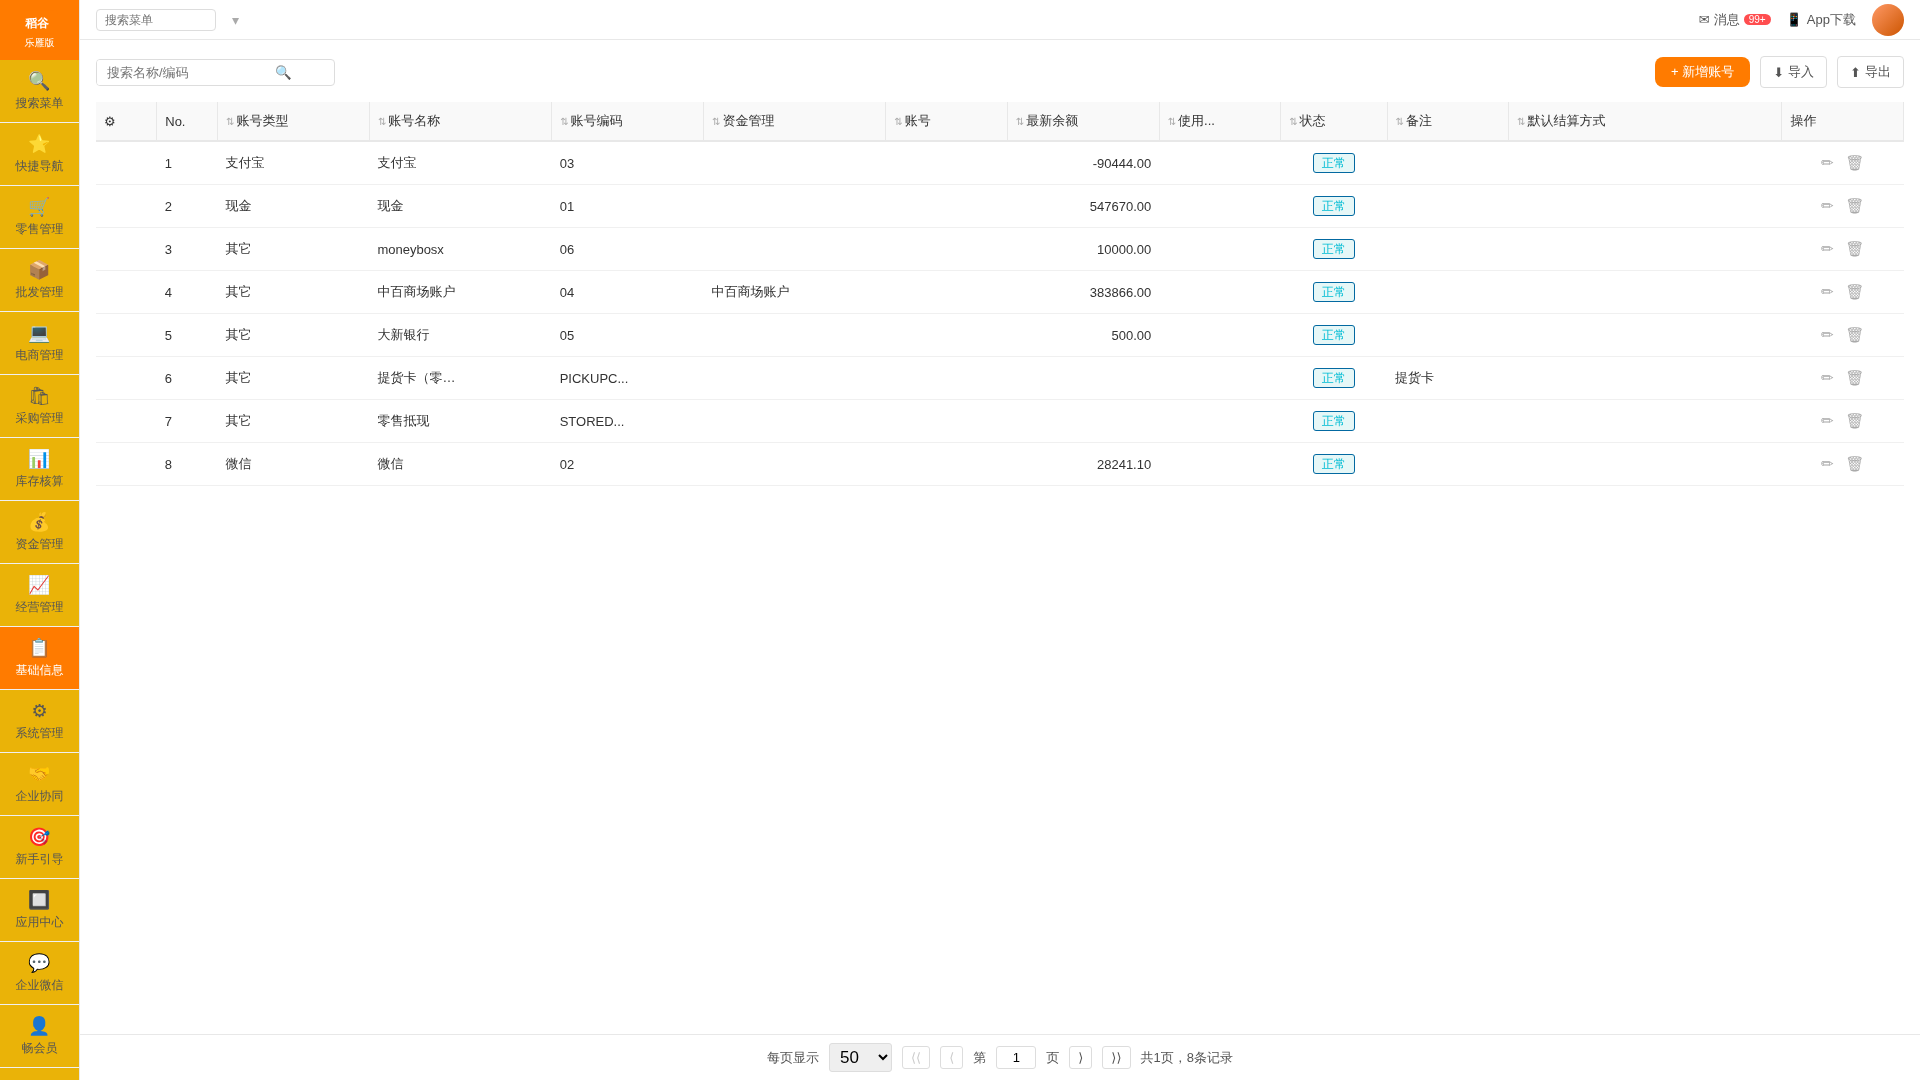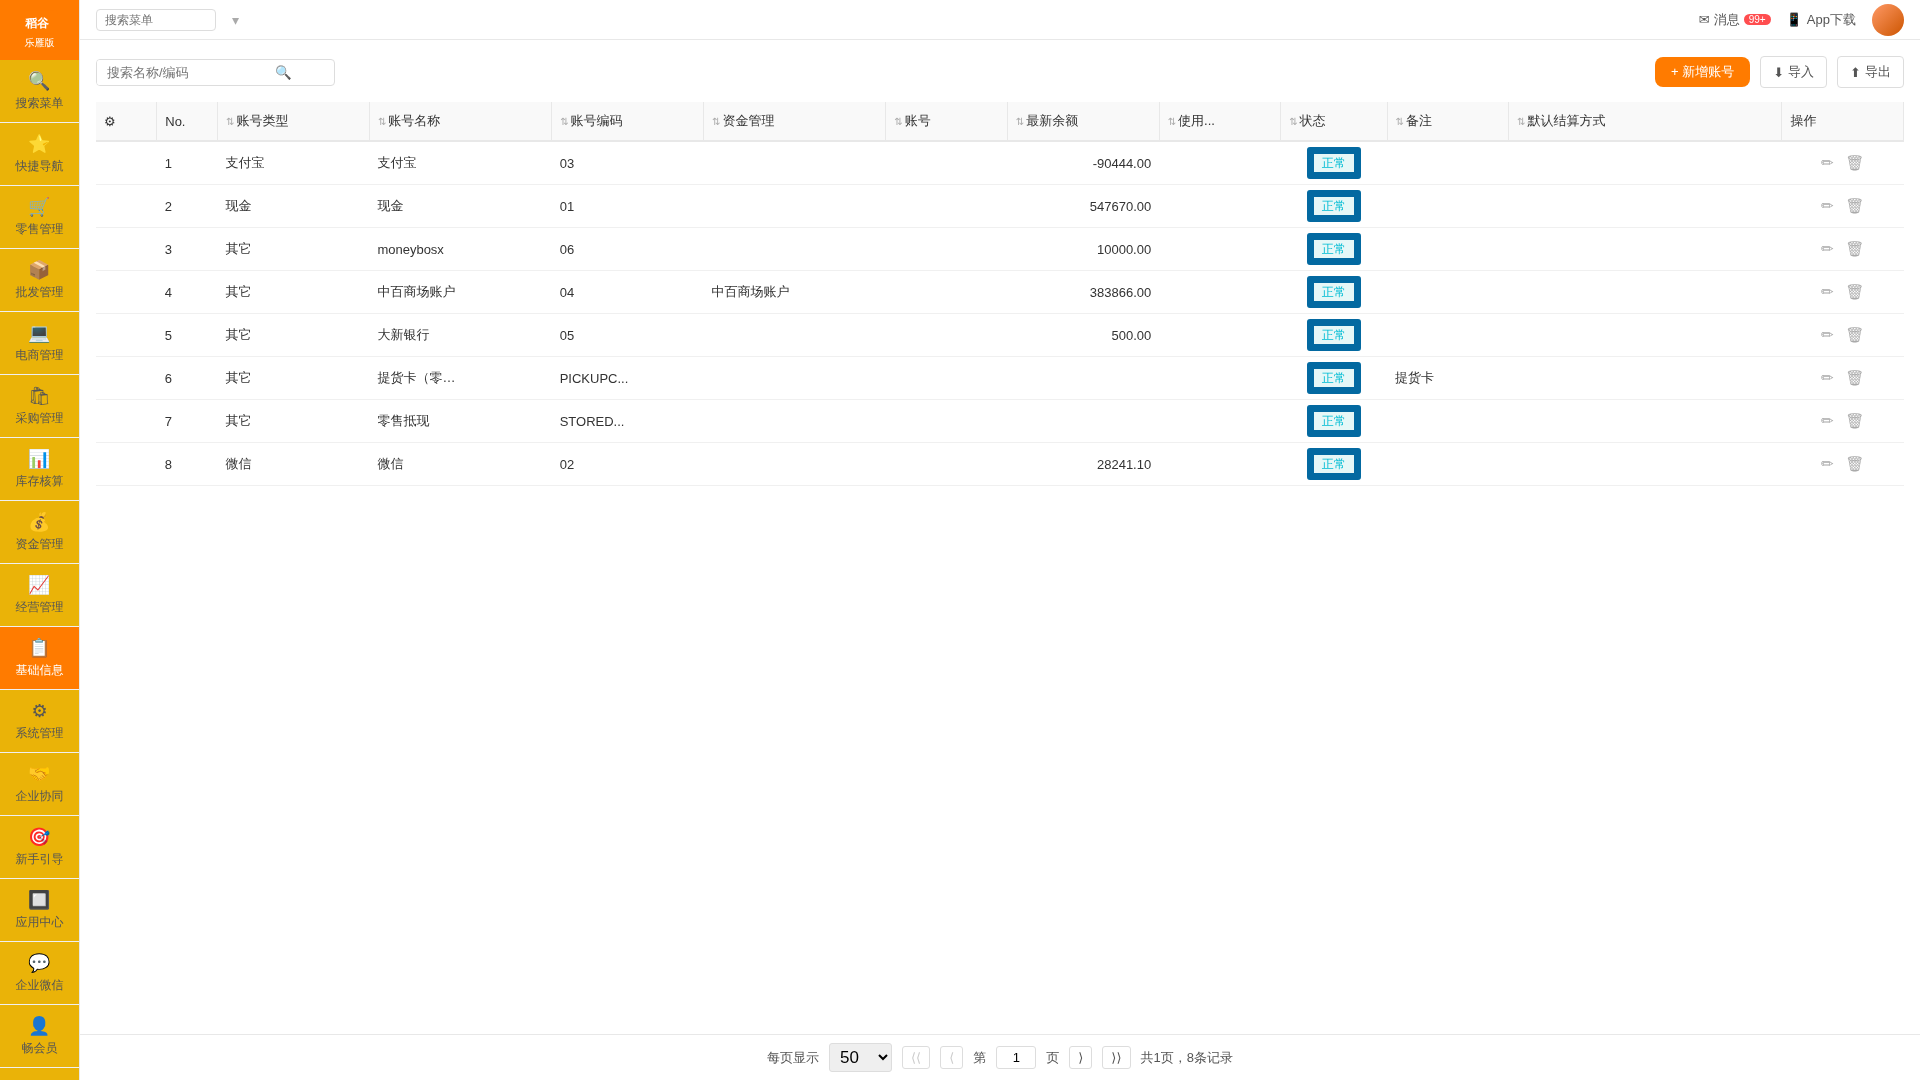--- a/index.html
+++ b/index.html
@@ -240,21 +240,21 @@
     }
     .data-table td {
       padding: 10px 8px;
       border-bottom: 1px solid #f0f0f0;
       color: #333;
       white-space: nowrap;
     }
     .status-badge {
       background: #e6f7f7;
       color: #00bcd4;
-      border: 7px solid #0369a1;
+      border: 1px solid #0369a1;
       border-radius: 3px;
       padding: 2px 8px;
       font-size: 12px;
     }
     .action-btn {
       background: none;
       border: none;
       cursor: pointer;
       color: #aaa;
       font-size: 15px;

